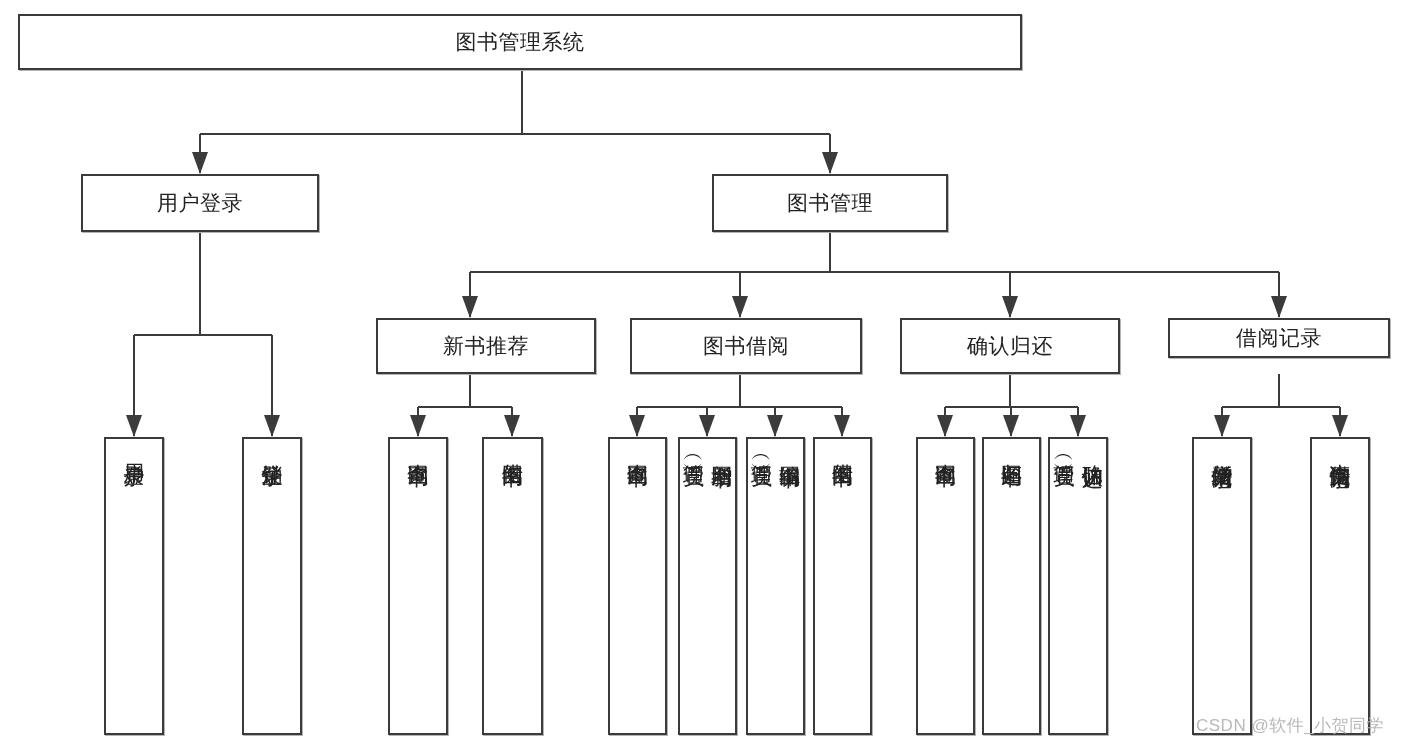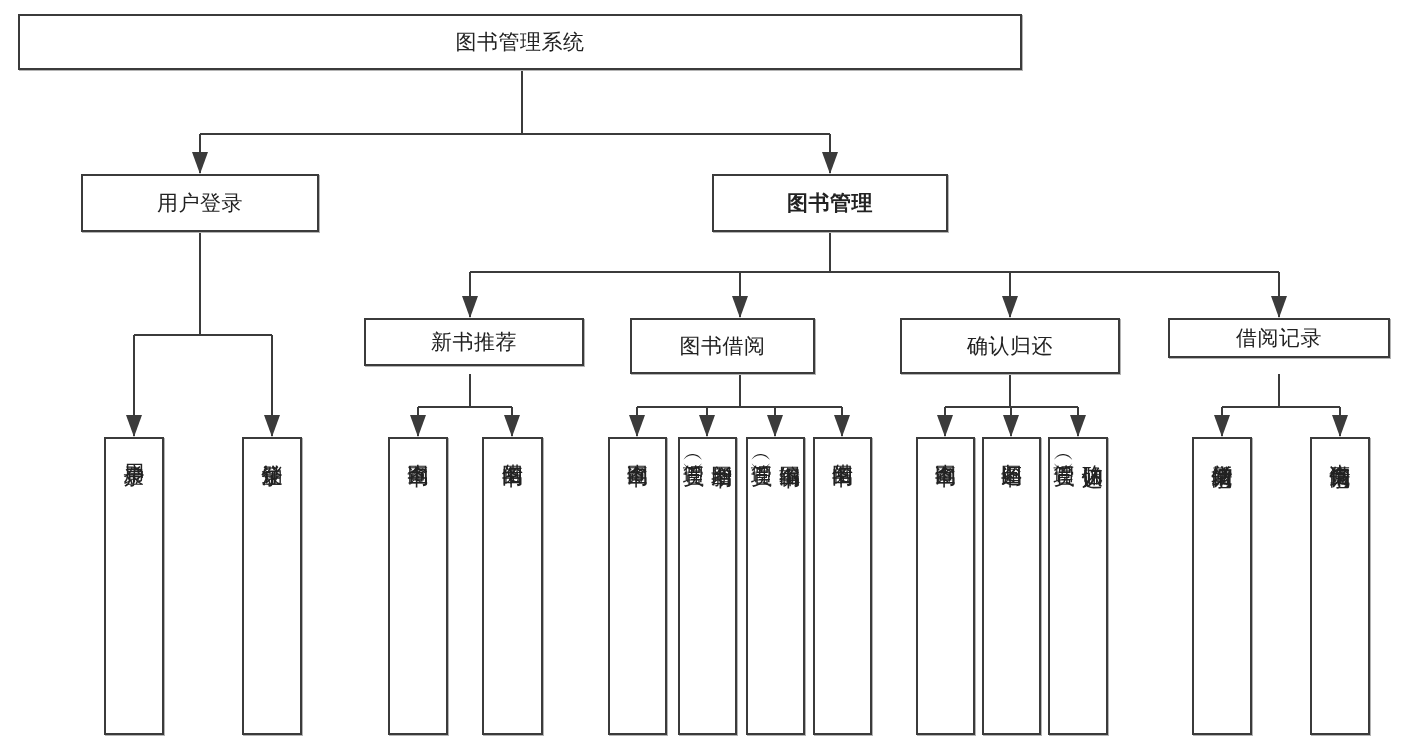--- a/index.html
+++ b/index.html
@@ -126,27 +126,27 @@
       <line x1="1340" y1="407" x2="1340" y2="436" stroke="#3b3b3b" stroke-width="2.5" shape-rendering="crispEdges"></line>
       <polygon points="1332,415 1348,415 1340,437" fill="#3b3b3b"></polygon>
     </svg>
   <div id="node-layer">
       <div class="node-box" style="left: 18px; top: 14px; width: 1004px; height: 56px;">
         <div class="node-label">图书管理系统</div>
       </div>
       <div class="node-box" style="left: 81px; top: 174px; width: 238px; height: 58px;">
         <div class="node-label">用户登录</div>
       </div>
-      <div class="node-box" style="left: 712px; top: 174px; width: 236px; height: 58px; font-weight: bold;">
+      <div class="node-box" style="left: 712px; top: 174px; width: 236px; height: 58px;">
         <div class="node-label">图书管理</div>
       </div>
-      <div class="node-box" style="left: 364px; top: 318px; width: 220px; height: 48px;">
+      <div class="node-box" style="left: 376px; top: 318px; width: 220px; height: 56px;">
         <div class="node-label">新书推荐</div>
       </div>
-      <div class="node-box" style="left: 630px; top: 318px; width: 185px; height: 56px;">
+      <div class="node-box" style="left: 630px; top: 318px; width: 232px; height: 56px;">
         <div class="node-label">图书借阅</div>
       </div>
       <div class="node-box" style="left: 900px; top: 318px; width: 220px; height: 56px;">
         <div class="node-label">确认归还</div>
       </div>
       <div class="node-box" style="left: 1168px; top: 318px; width: 222px; height: 40px;">
         <div class="node-label">借阅记录</div>
       </div>
       <div class="node-box vertical" style="left: 104px; top: 437px; width: 60px; height: 298px;">
         <div class="node-label">用户登录</div>
@@ -184,13 +184,14 @@
         <div class="node-label">确认归还
 （管理员）</div>
       </div>
       <div class="node-box vertical" style="left: 1192px; top: 437px; width: 60px; height: 298px;">
         <div class="node-label">新增借阅记录</div>
       </div>
       <div class="node-box vertical" style="left: 1310px; top: 437px; width: 60px; height: 298px;">
         <div class="node-label">查询借阅记录</div>
       </div>
     </div>
+  <div class="watermark" style="left: 1196px; top: 714px;">CSDN @软件_小贺同学</div>
 </div>
 
 </body></html>

